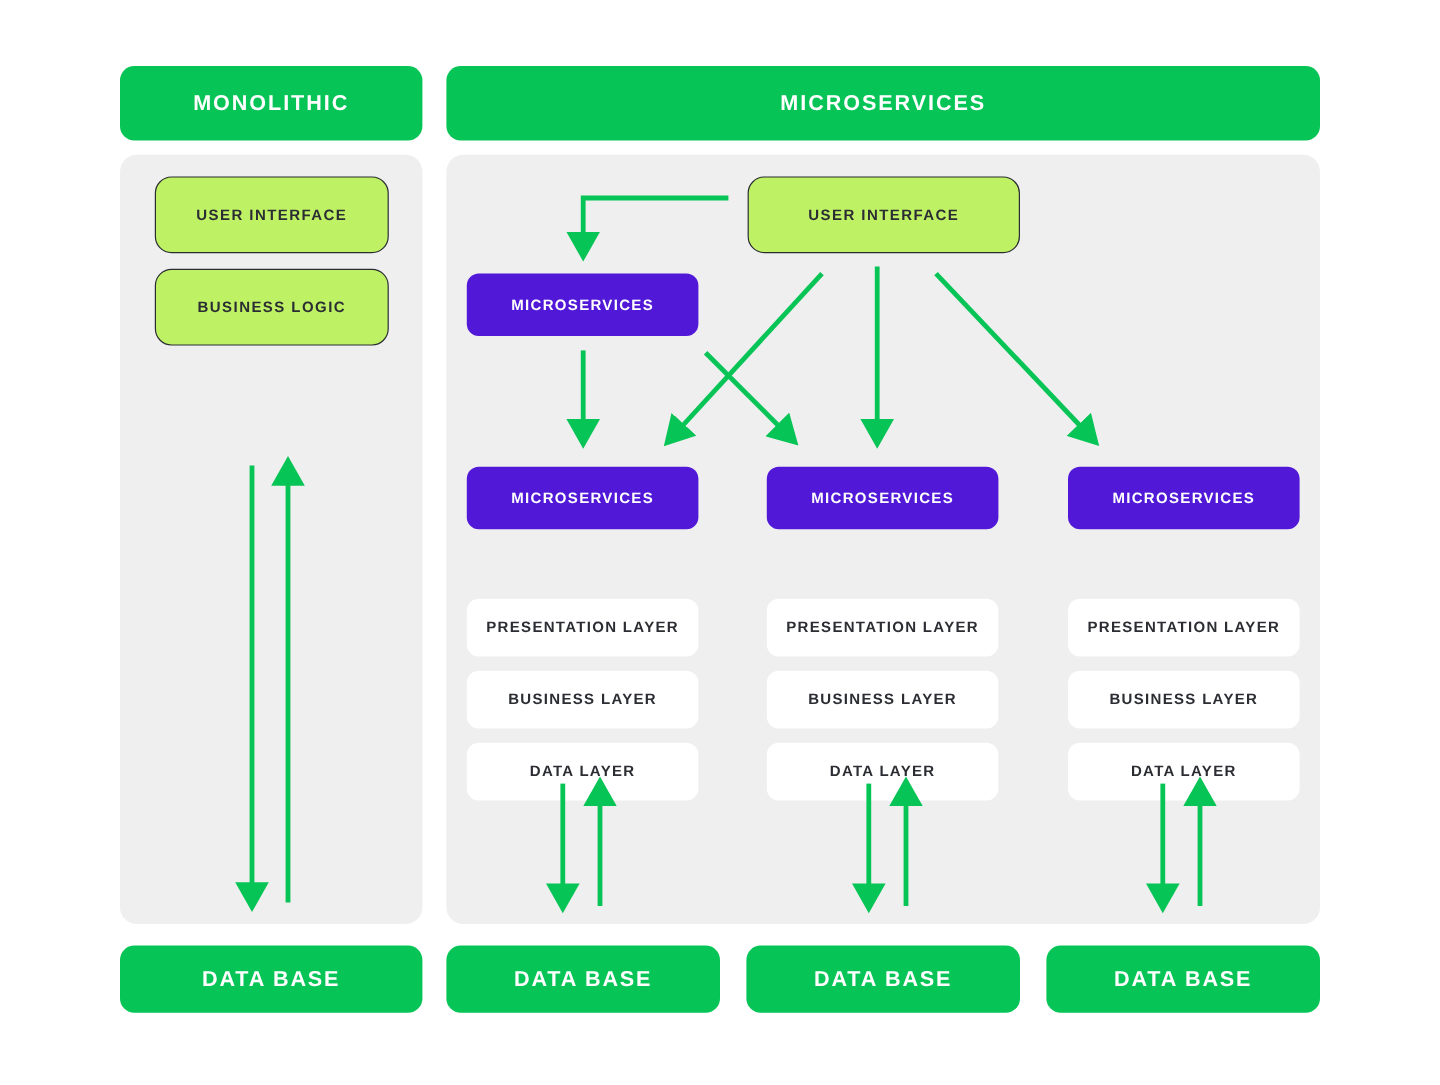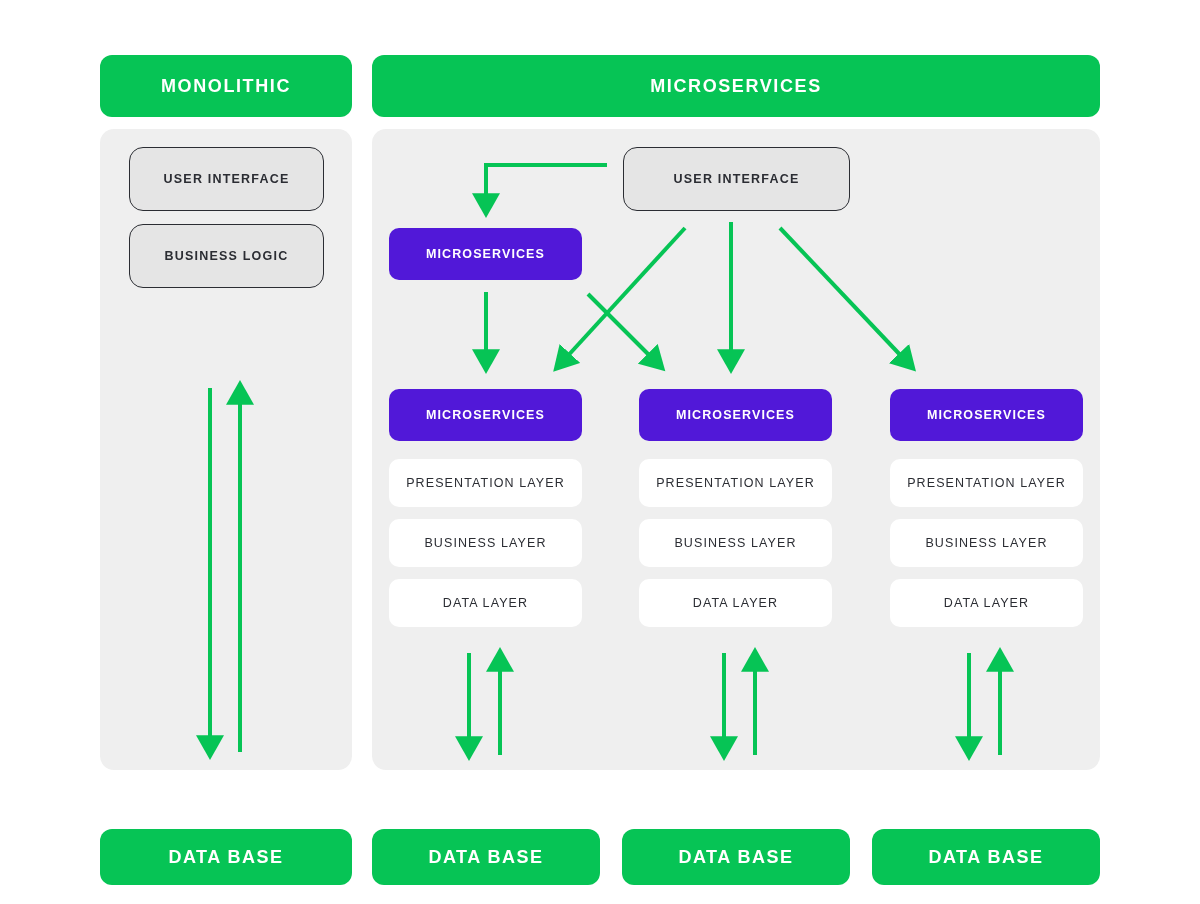--- a/index.html
+++ b/index.html
@@ -37,21 +37,21 @@
   }
 
   .panel {
     position: absolute;
     background: #efefef;
     border-radius: 14px;
   }
 
   .mono-box {
     position: absolute;
-    background: #e5e5e5;
+    background: #bef264;
     border: 1.6px solid #2b2d33;
     border-radius: 14px;
     color: #2b2d33;
     font-weight: bold;
     font-size: 12.5px;
     letter-spacing: 1.2px;
     display: flex;
     align-items: center;
     justify-content: center;
     text-align: center;
@@ -69,42 +69,42 @@
     align-items: center;
     justify-content: center;
     text-align: center;
   }
 
   .layer-box {
     position: absolute;
     background: #ffffff;
     border-radius: 10px;
     color: #2b2d33;
-    font-weight: normal;
+    font-weight: bold;
     font-size: 12.5px;
     letter-spacing: 1.1px;
     display: flex;
     align-items: center;
     justify-content: center;
     text-align: center;
+    margin-top: 40px;
   }
 
   .db-box {
     position: absolute;
     background: #06c455;
     border-radius: 12px;
     color: #ffffff;
     font-weight: bold;
     font-size: 18px;
     letter-spacing: 1.5px;
     display: flex;
     align-items: center;
     justify-content: center;
     text-align: center;
-    margin-top: 41px;
   }
 
   #arrows {
     position: absolute;
     left: 0; top: 0;
     width: 1200px;
     height: 904px;
     pointer-events: none;
   }
 </style>

